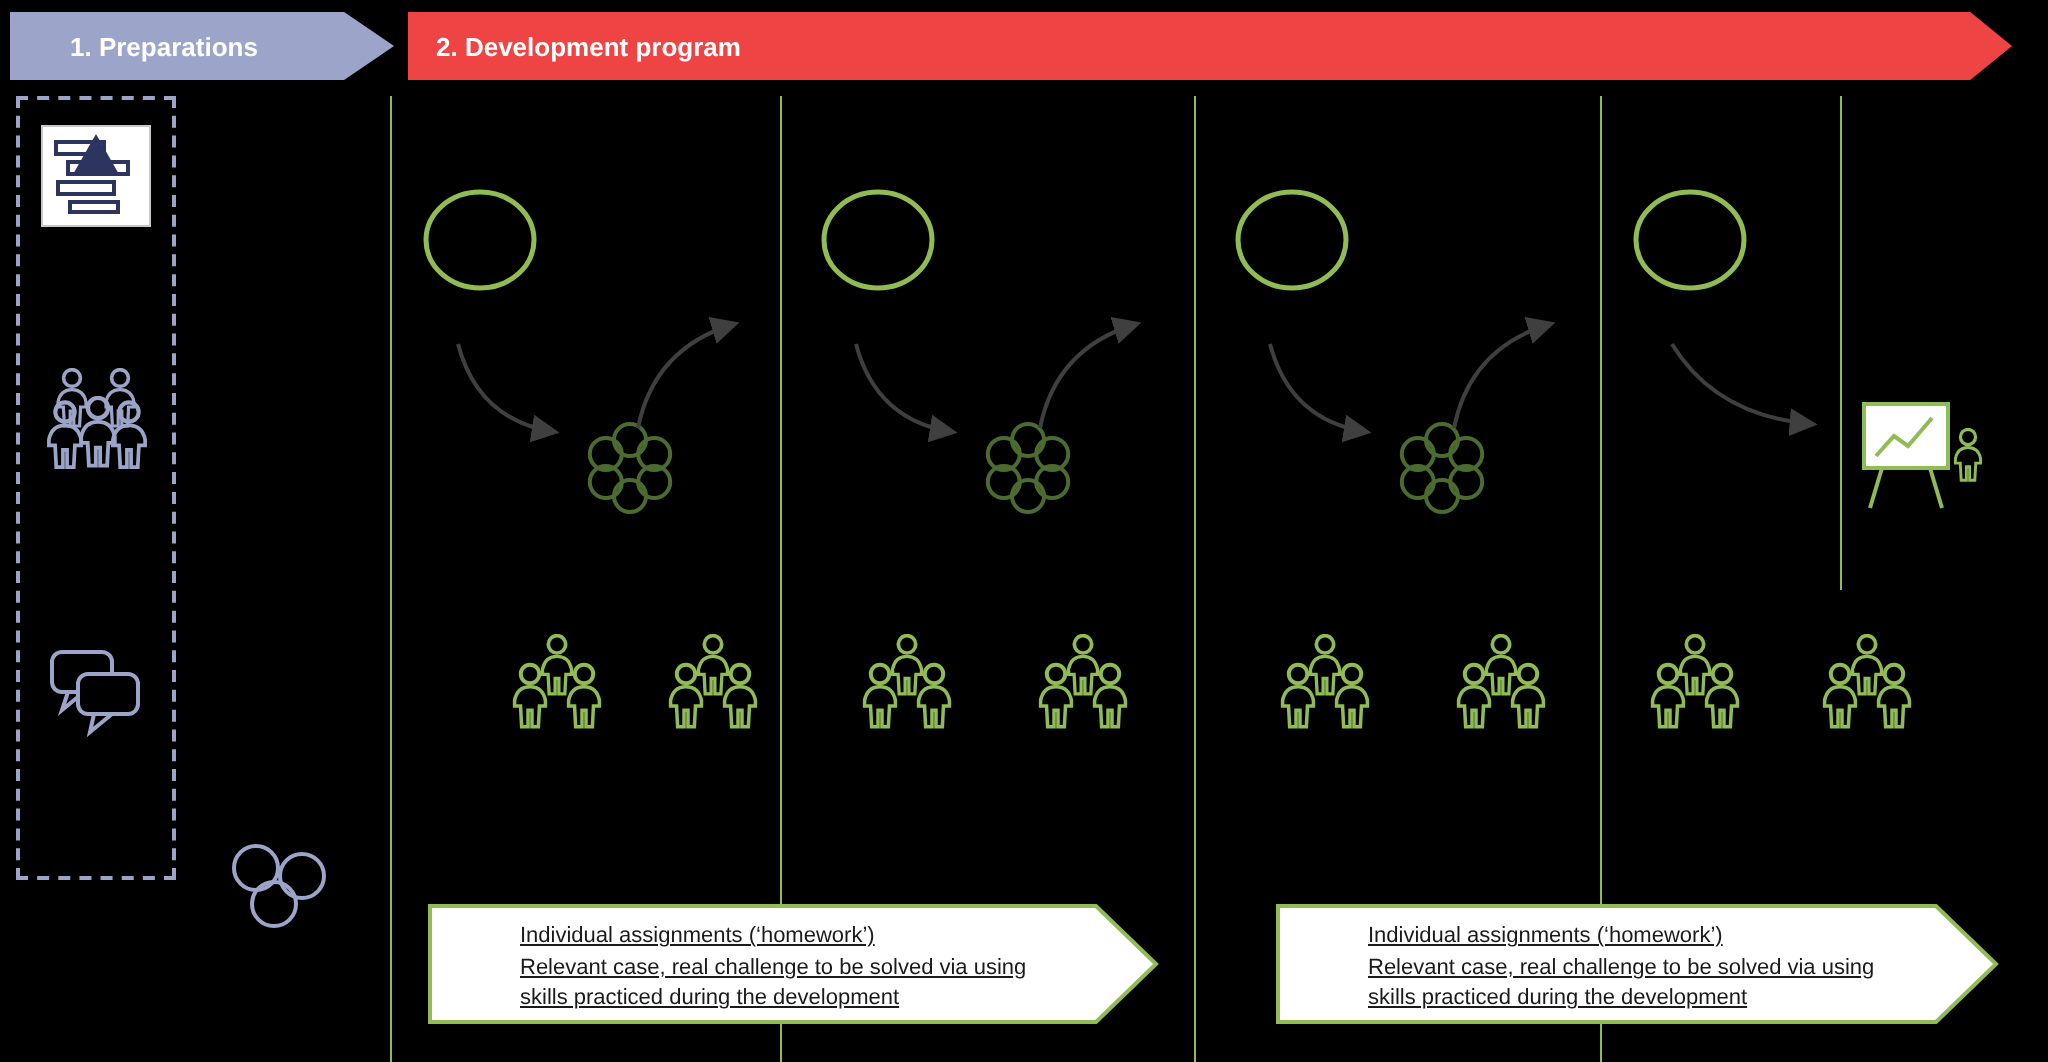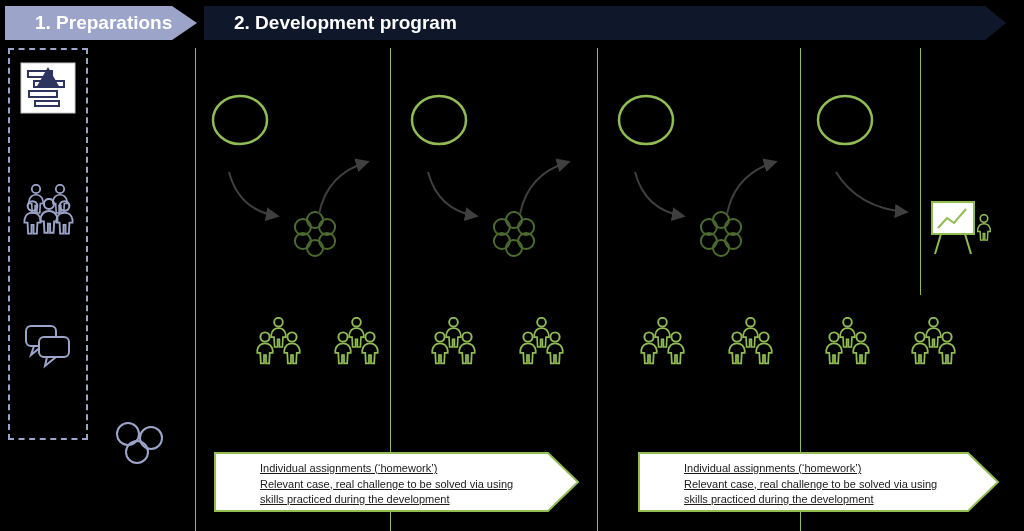--- a/index.html
+++ b/index.html
@@ -1,30 +1,30 @@
 <!DOCTYPE html>
 <html><head>
 <meta charset="utf-8">
 <style>
   * { margin:0; padding:0; box-sizing:border-box; }
   html,body { background:#000; }
   body { font-family:"Liberation Sans", sans-serif; }
   .stage { position:relative; width:1024px; height:531px; background:#000; overflow:hidden; }
   .abs { position:absolute; }
 
-  .banner { display:flex; align-items:center; color:#fff; font-weight:bold; font-size:19px; }
+  .banner { display:flex; align-items:center; color:#fff; font-weight:bold; font-size:13px; }
   .banner-prep {
     left:5px; top:6px; width:192px; height:34px; background:#9CA5C9;
     clip-path:polygon(0 0, 87% 0, 100% 50%, 87% 100%, 0 100%);
     padding-left:30px;
   }
   .banner-dev {
-    left:204px; top:6px; width:802px; height:34px; background:#0f172a;
+    left:204px; top:6px; width:802px; height:34px; background:#ef4444;
     clip-path:polygon(0 0, 97.4% 0, 100% 50%, 97.4% 100%, 0 100%);
-    padding-left:30px;
+    padding-left:14px;
   }
 
   .prep-panel { left:8px; top:48px; width:80px; height:392px; border:2px dashed #9CA5C9; }
 
   .vline { width:1px; background:#90BC53; top:48px; }
 
   .gstroke { fill:none; stroke:#90BC53; stroke-width:2.5; }
   .dstroke { fill:none; stroke:#4C6B2F; stroke-width:2; }
   .astroke { fill:none; stroke:#3f3f3f; stroke-width:2; }
   .green-person { color:#90BC53; }

